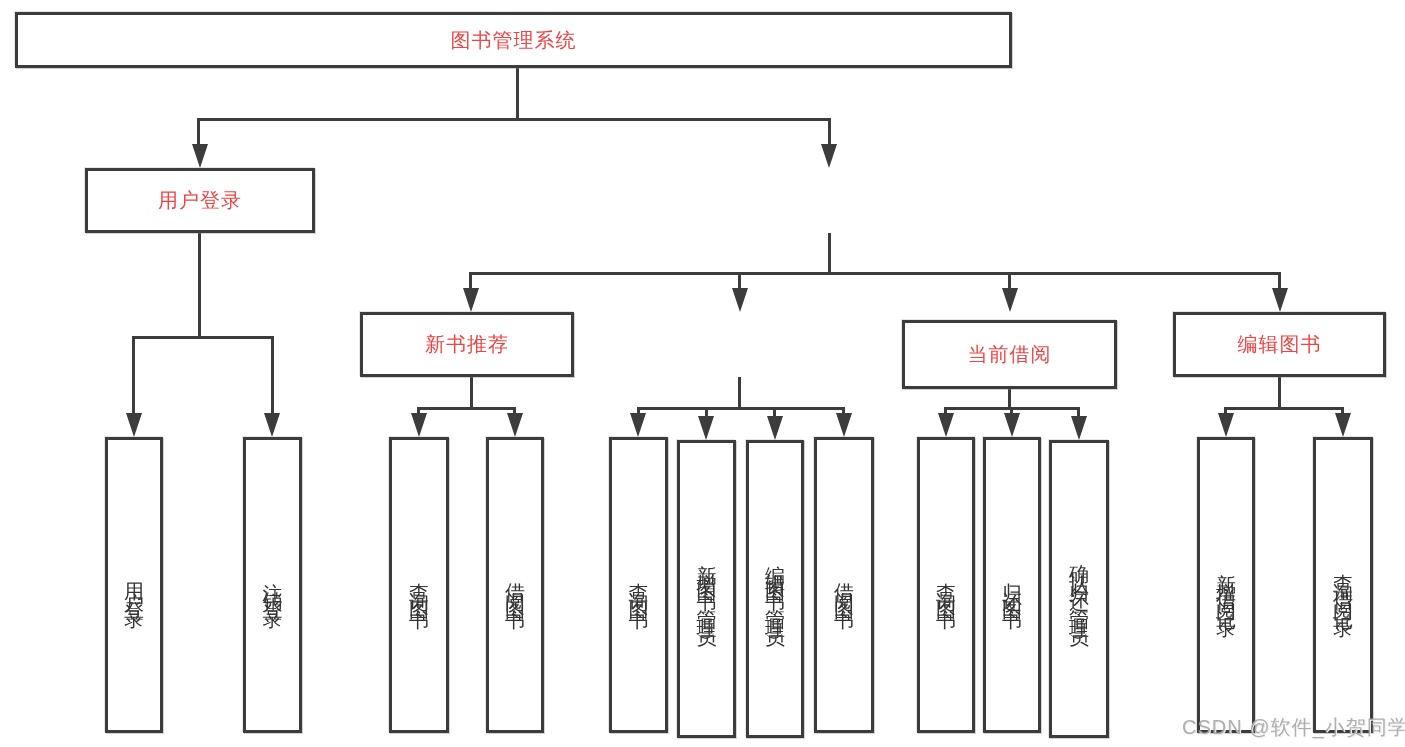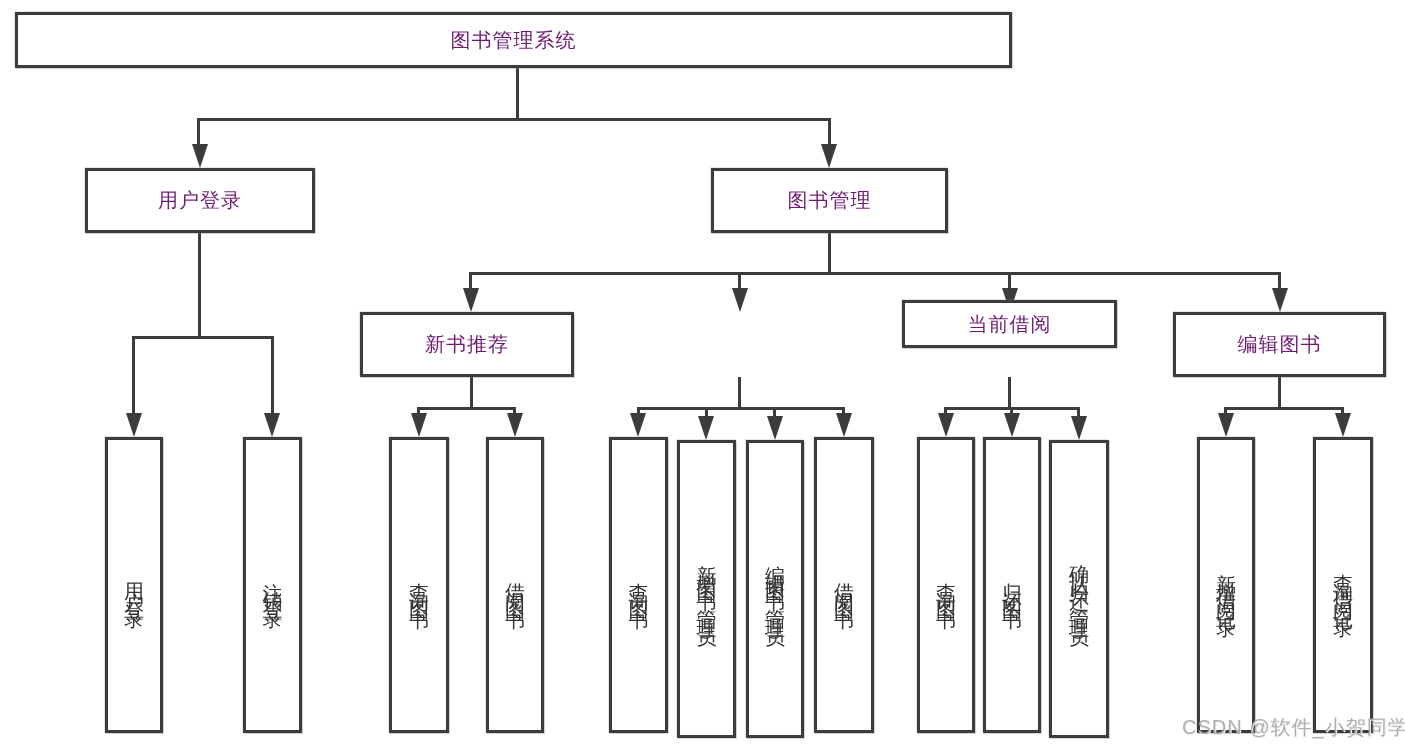--- a/index.html
+++ b/index.html
@@ -5,21 +5,21 @@
   html,body{margin:0;padding:0;background:#ffffff;}
   .canvas{
     position:relative;width:1405px;height:747px;background:#ffffff;overflow:hidden;
     font-family:"Liberation Sans","DejaVu Sans",sans-serif;
   }
   .box{
     position:absolute;background:#ffffff;border:3px solid #3c3c3c;box-sizing:border-box;
     display:flex;align-items:center;justify-content:center;
     box-shadow:1px 1px 0 rgba(130,130,130,.35), -1px -1px 0 rgba(130,130,130,.2);
   }
-  .hlabel{font-size:20px;color:#701a75;letter-spacing:1px;white-space:nowrap;}
+  .hlabel{font-size:20px;color:#ef4444;letter-spacing:1px;white-space:nowrap;}
   .vt{
     writing-mode:vertical-rl;text-orientation:mixed;
     font-size:20px;color:#333333;letter-spacing:9px;line-height:1.15;
   }
   .vl{position:absolute;width:3px;background:#3c3c3c;}
   .hl{position:absolute;height:3px;background:#3c3c3c;}
   .ar{position:absolute;width:0;height:0;
       border-left:8px solid transparent;border-right:8px solid transparent;
       border-top:24px solid #3c3c3c;}
   .wm{
@@ -91,28 +91,25 @@
   <div class="ar" style="left:1218px;top:413px"></div>
   <div class="ar" style="left:1335px;top:413px"></div>
 
   <div class="box" style="left:15px;top:12px;width:997px;height:56px">
     <span class="hlabel">图书管理系统</span>
   </div>
 
   <div class="box" style="left:85px;top:168px;width:230px;height:65px">
     <span class="hlabel">用户登录</span>
   </div>
-  <div class="box" style="left:711px;top:168px;width:237px;height:65px">
-    <span class="hlabel">图书管理</span>
-  </div>
 
   <div class="box" style="left:360px;top:312px;width:214px;height:65px">
     <span class="hlabel">新书推荐</span>
   </div>
-  <div class="box" style="left:902px;top:300px;width:215px;height:48px">
+  <div class="box" style="left:902px;top:320px;width:215px;height:69px">
     <span class="hlabel">当前借阅</span>
   </div>
   <div class="box" style="left:1173px;top:312px;width:213px;height:65px">
     <span class="hlabel">编辑图书</span>
   </div>
 
   <div class="box" style="left:105px;top:437px;width:58px;height:296px">
     <span class="vt">用户登录</span>
   </div>
   <div class="box" style="left:243px;top:437px;width:59px;height:296px">

